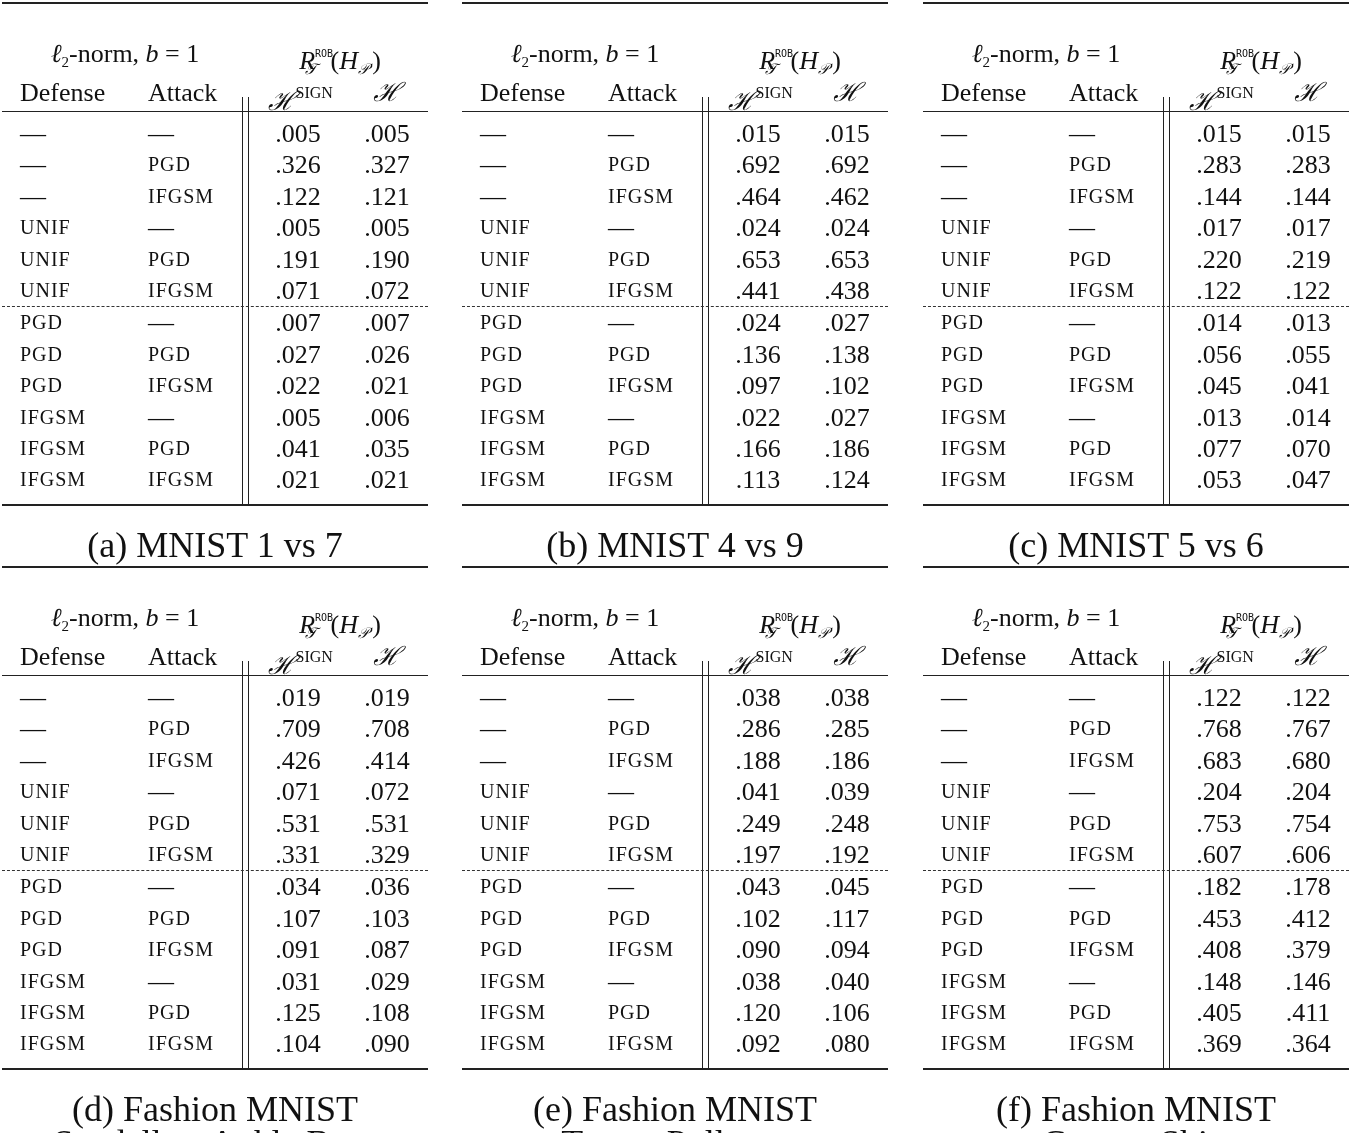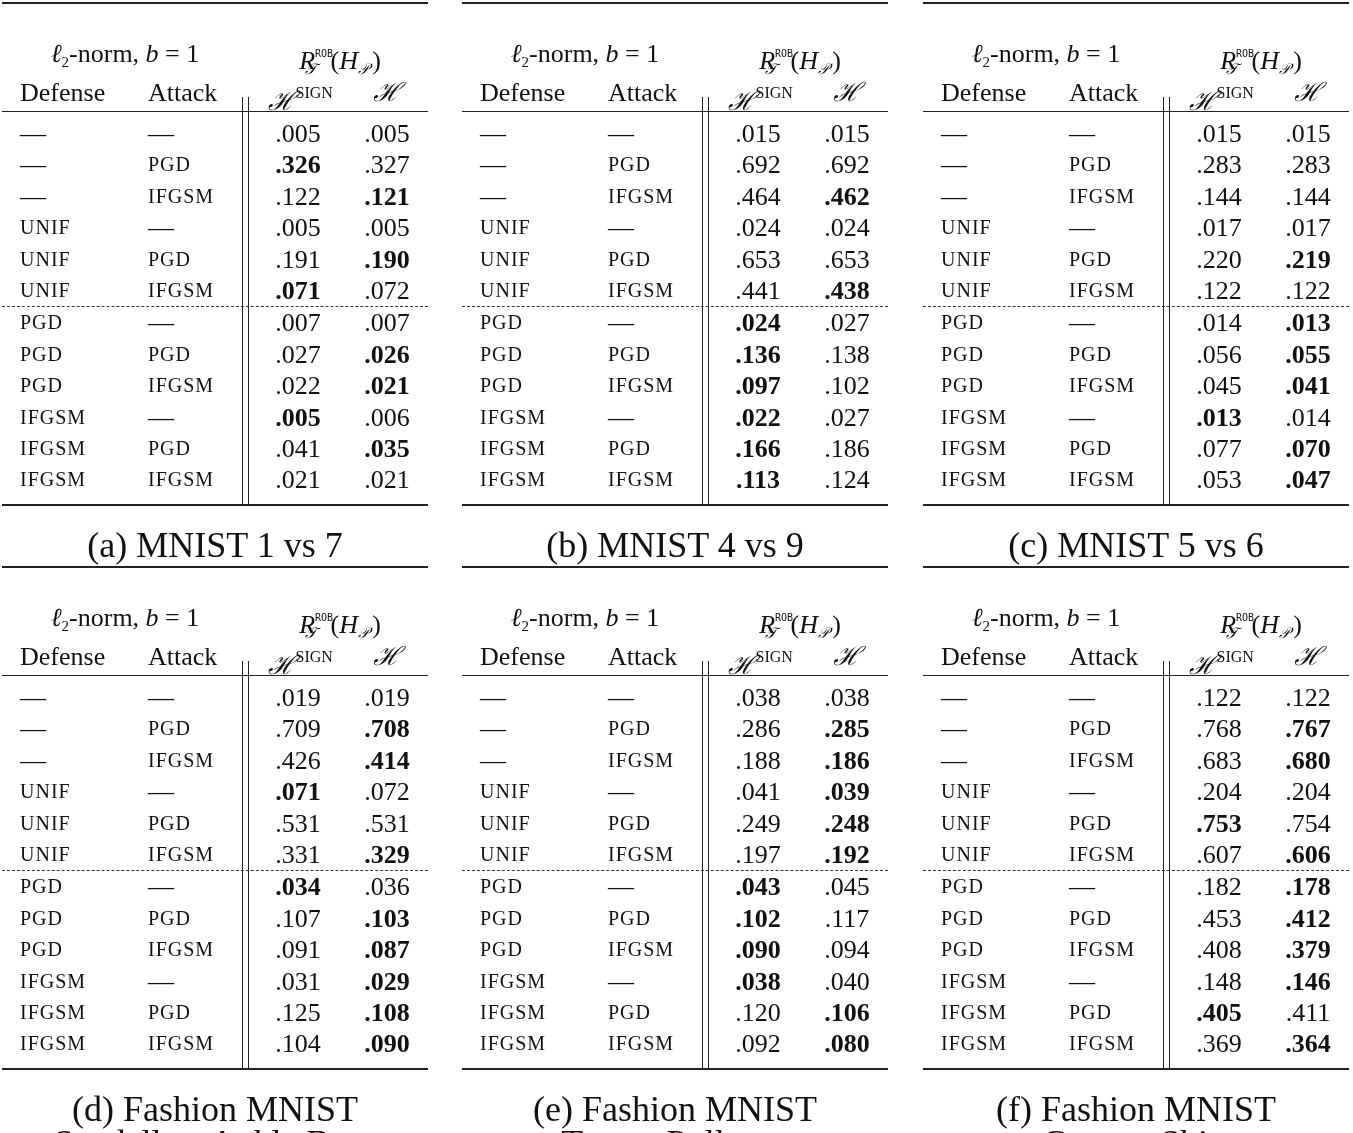--- a/index.html
+++ b/index.html
@@ -25,21 +25,21 @@
   .c-def { left: 18px; }
   .c-att { left: 146px; }
   .c-v1 { left: 266px; width: 60px; text-align: center; }
   .c-v2 { left: 355px; width: 60px; text-align: center; }
   .hdr1 .c-left { left: 18px; width: 210px; text-align: center; }
   .hdr1 .c-right { left: 250px; width: 176px; text-align: center; font-style: italic; }
   .hdr2 .c-v1 { font-style: italic; }
   .hdr2 .c-v2 { font-style: italic; }
   .sc { font-size: 20px; letter-spacing: 1px; }
   .dash { font-size: 26px; }
-  .bold { font-weight: bold; }
+  .bold { font-weight: normal; }
   .body { position: relative; padding-top: 6px; padding-bottom: 8px; }
   .vline {
     position: absolute; top: 0; bottom: 0; left: 240px; width: 5px;
     border-left: 1.5px solid #222; border-right: 1.5px solid #222;
   }
   .hdr2 .vstub {
     position: absolute; bottom: 0; left: 240px; width: 5px; height: 14px;
     border-left: 1.5px solid #222; border-right: 1.5px solid #222;
   }
   .sep {

